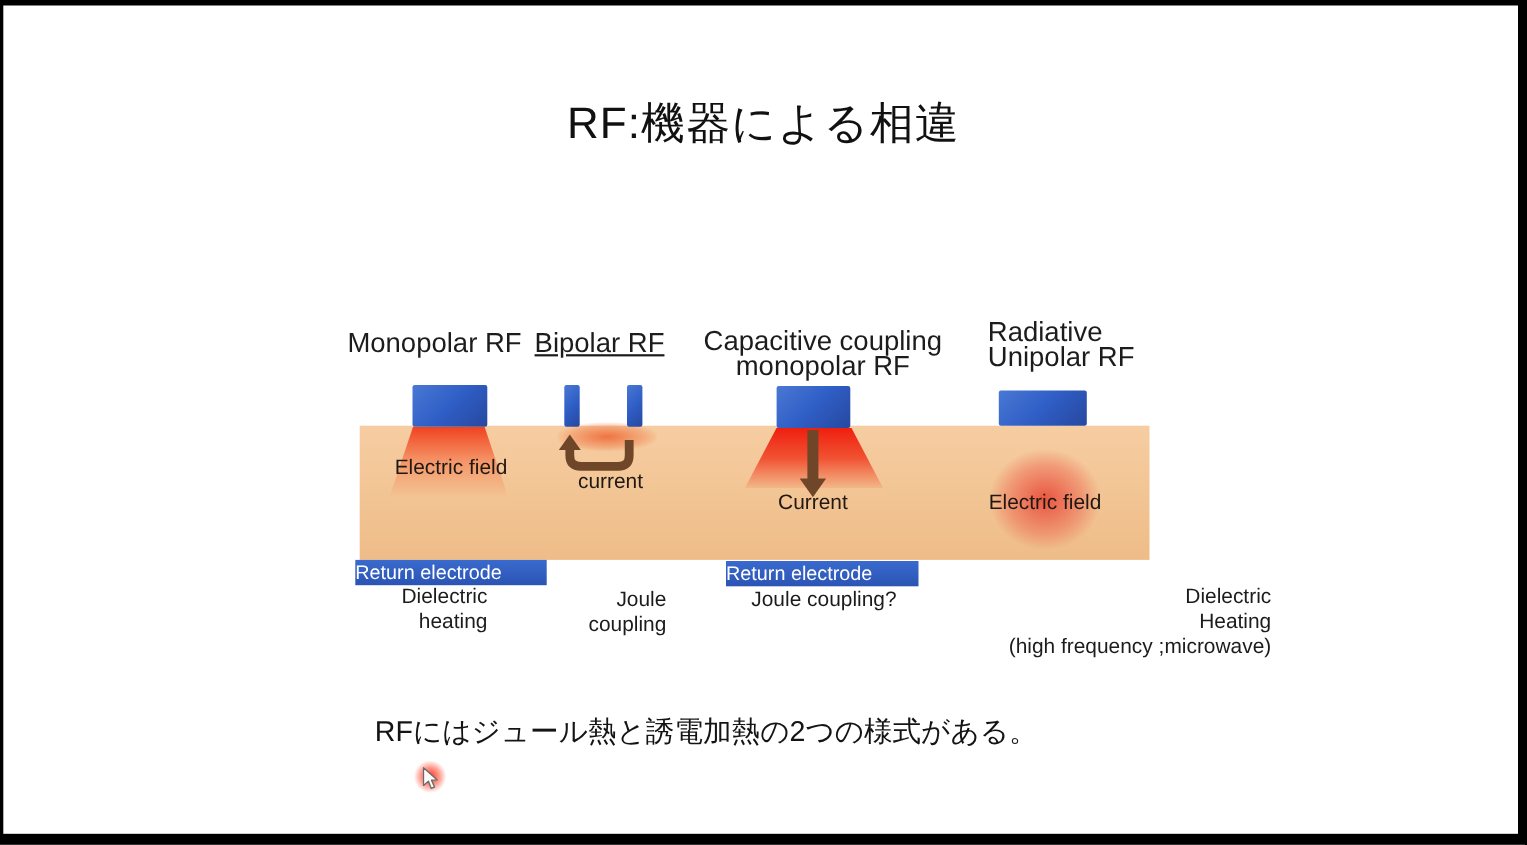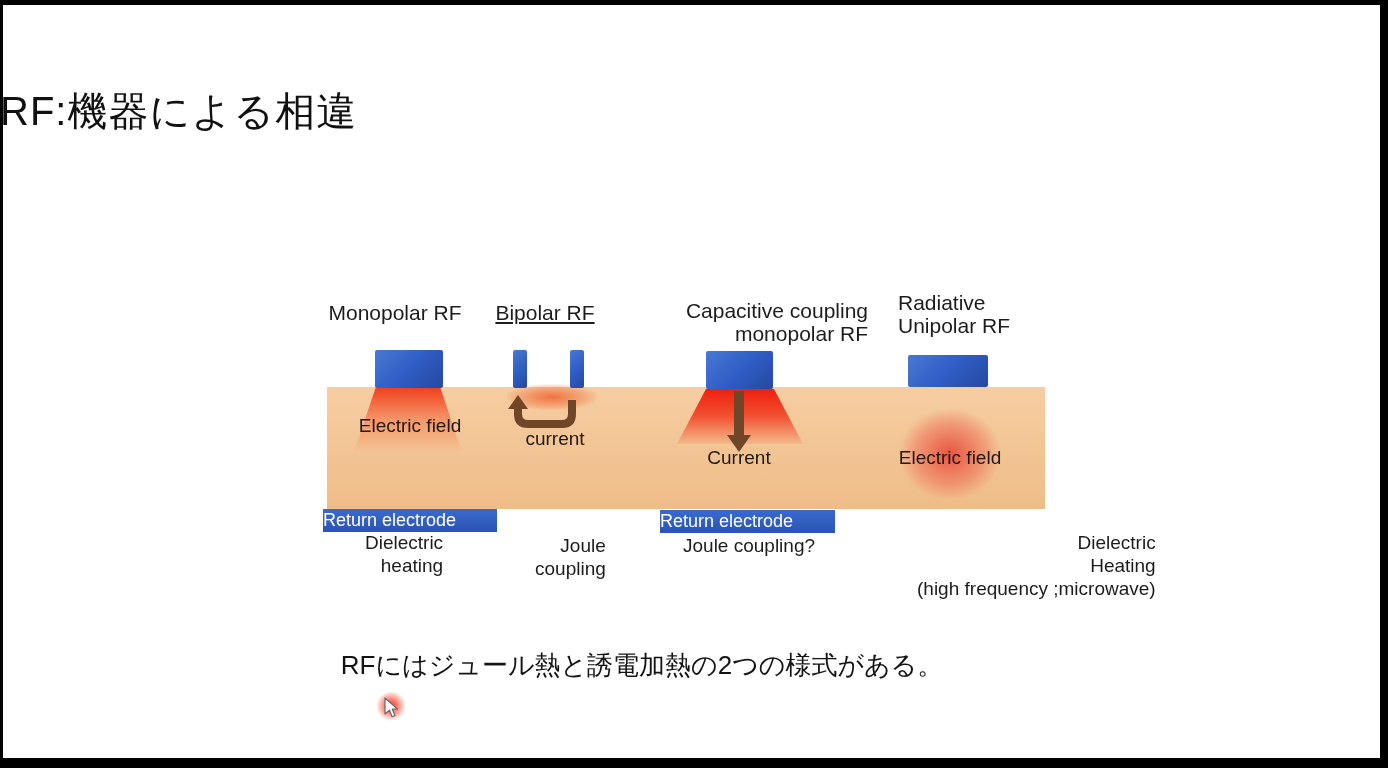--- a/index.html
+++ b/index.html
@@ -10,26 +10,26 @@
     font-family:"Liberation Sans","DejaVu Sans",sans-serif;
     overflow:hidden;
   }
   .abs{position:absolute;}
   .slide{
     left:3px;top:5px;width:1377px;height:753px;
     background:#ffffff;
   }
   .title{
     left:0;top:84px;width:1388px;
-    text-align:left;
+    text-align:center;
     font-size:40px;color:#111;
     letter-spacing:1px;
   }
   .hdr{
-    font-size:21px;color:#1c1c1c;line-height:23px;
+    font-size:25px;color:#1c1c1c;line-height:23px;
   }
   .ml{white-space:pre-line;}
   .skin{
     left:327px;top:387px;width:718px;height:122px;
     background:linear-gradient(180deg,#f6cda2 0%,#f2c493 55%,#eebc88 100%);
   }
   .electrode{
     background:linear-gradient(135deg,#4a78d4 0%,#2f5ec6 50%,#27489f 100%);
     border-radius:2px;
   }
@@ -82,21 +82,21 @@
 </style>
 </head>
 <body>
 
 <div class="abs slide"></div>
 
 <div class="abs title">RF:機器による相違</div>
 
 <div class="abs hdr" style="left:295px;top:301px;width:200px;text-align:center;">Monopolar RF</div>
 <div class="abs hdr" style="left:445px;top:301px;width:200px;text-align:center;text-decoration:underline;">Bipolar RF</div>
-<div class="abs hdr ml" style="left:628px;top:299px;width:240px;text-align:right;">Capacitive coupling
+<div class="abs hdr ml" style="left:628px;top:299px;width:240px;text-align:center;">Capacitive coupling
 monopolar RF</div>
 <div class="abs hdr ml" style="left:898px;top:291px;width:220px;">Radiative
 Unipolar RF</div>
 
 <div class="abs skin"></div>
 
 <div class="abs mono-glow"></div>
 <div class="abs electrode" style="left:375px;top:350px;width:68px;height:38px;"></div>
 <div class="abs skin-label" style="left:345px;top:415px;width:130px;">Electric field</div>
 

